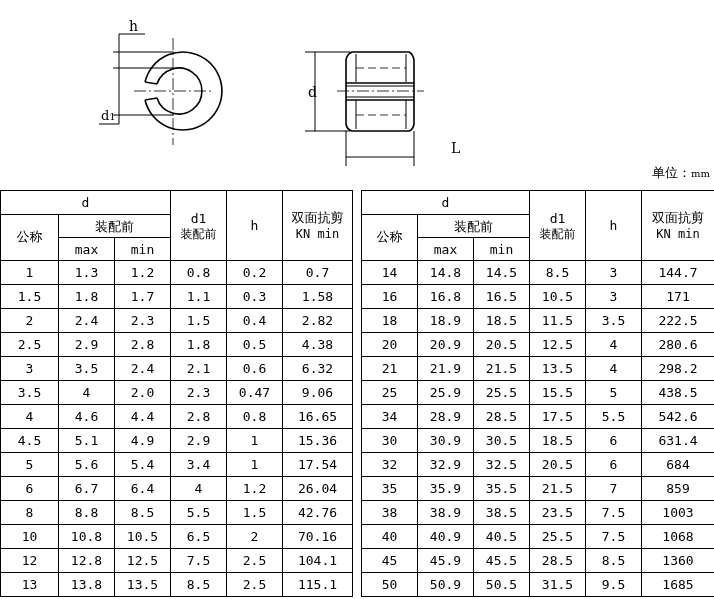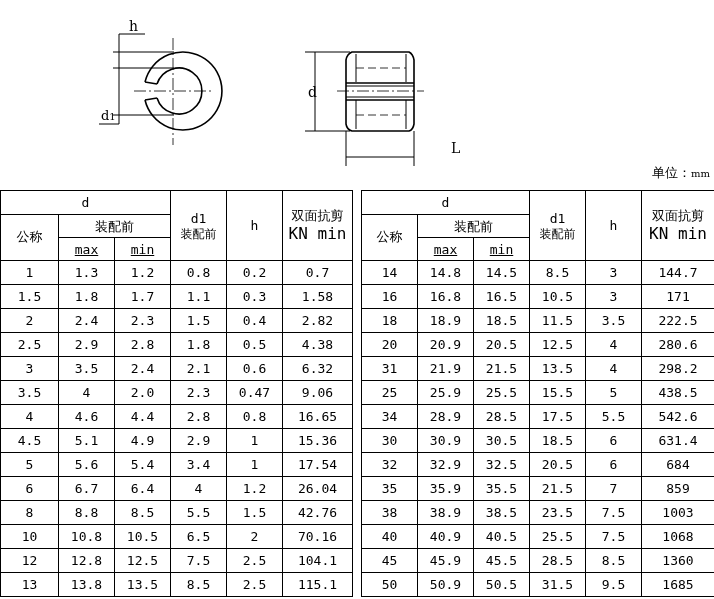--- a/index.html
+++ b/index.html
@@ -10,27 +10,27 @@
           font-family: "DejaVu Sans", sans-serif; margin-left: 34px; }
   .unit .mm { font-family: "DejaVu Serif", serif; font-size: 10px; }
   table.spec { position: absolute; top: 190px; border-collapse: collapse; table-layout: fixed; }
   table.spec.left { left: 0px; width: 352px; }
   table.spec.right { left: 361px; width: 353px; }
   table.spec td, table.spec th { border: 1.5px solid #000; text-align: center; padding: 0;
       font-weight: normal; font-size: 13px; line-height: 1; }
   table.spec tbody td { height: 23px; }
   th.h-d { height: 23px; font-size: 16px; }
   th.h-pre { height: 22px; font-size: 14px; font-family: "DejaVu Sans", sans-serif; }
-  th.h-sub { height: 22px; font-size: 12px; text-decoration: underline; }
+  th.h-sub { height: 22px; font-size: 12px; }
   th.h-nom { font-size: 15px; font-family: Liberation Mono, monospace; }
   th.h-d1 { font-size: 15px; }
   th.h-d1 .sub { display: block; font-size: 12px; font-family: "DejaVu Sans", sans-serif; margin-top: 3px; }
   th.h-h { font-size: 17px; }
   th.h-shear { font-size: 14px; font-family: "DejaVu Sans", sans-serif; }
-  th.h-shear .sub { display: block; font-size: 16px; font-family: "DejaVu Sans Mono", monospace; margin-top: 4px; }
+  th.h-shear .sub { display: block; font-size: 12px; font-family: "DejaVu Sans Mono", monospace; margin-top: 4px; }
 </style>
 </head>
 <body>
 
 <svg class="drawing" viewBox="0 0 714 170" xmlns="http://www.w3.org/2000/svg">
   <g stroke="#000" fill="none" stroke-width="1.2">
 
     <polyline points="145,34 119,34 119,124 99,124" stroke-width="1"></polyline>
     <line x1="113" y1="52" x2="174" y2="52" stroke-width="1"></line>
     <line x1="113" y1="68" x2="174" y2="68" stroke-width="1"></line>
@@ -281,21 +281,21 @@
       </tr>
       <tr>
         <td>20</td>
         <td>20.9</td>
         <td>20.5</td>
         <td>12.5</td>
         <td>4</td>
         <td>280.6</td>
       </tr>
       <tr>
-        <td>31</td>
+        <td>21</td>
         <td>21.9</td>
         <td>21.5</td>
         <td>13.5</td>
         <td>4</td>
         <td>298.2</td>
       </tr>
       <tr>
         <td>25</td>
         <td>25.9</td>
         <td>25.5</td>

